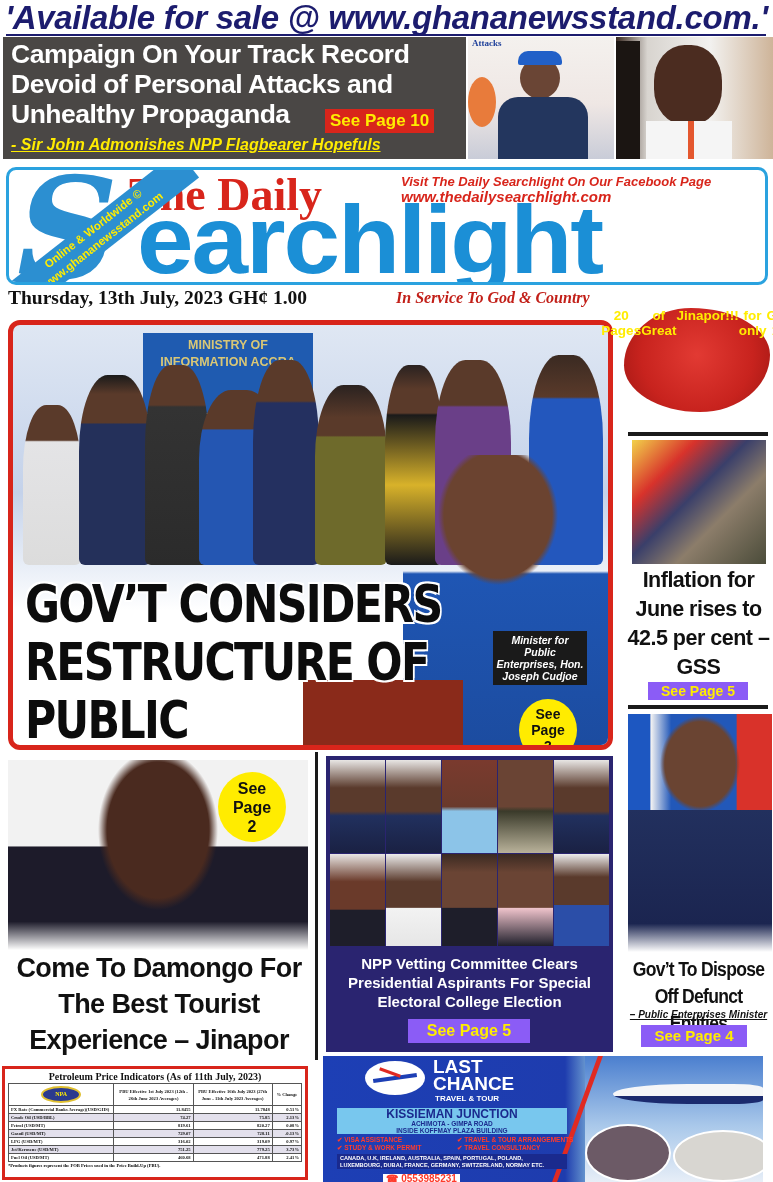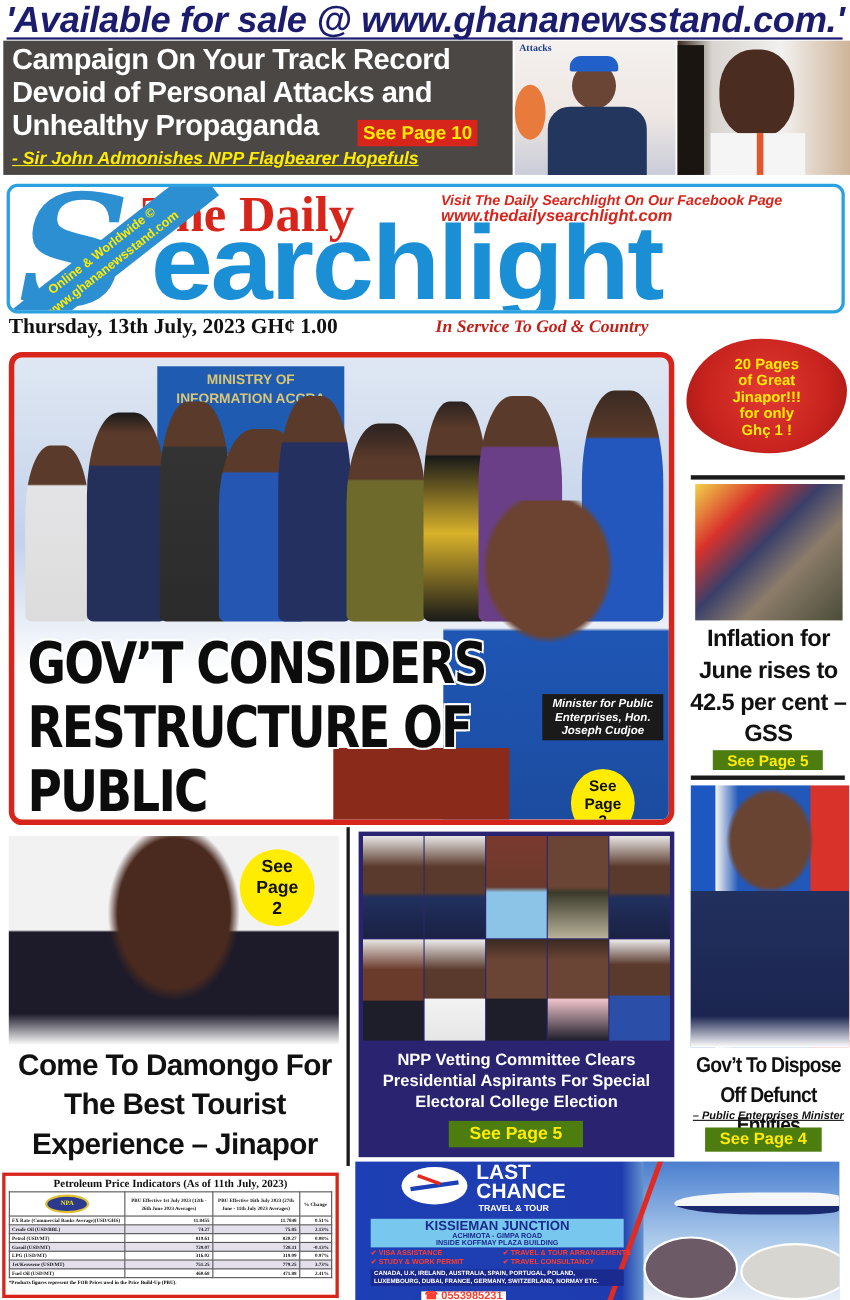--- a/index.html
+++ b/index.html
@@ -32,32 +32,32 @@
   .motto { left: 396px; top: 289px; font-family: "Liberation Serif", serif; font-style: italic; font-weight: bold; font-size: 16px; color: #c21f18; }
 
   
   .lead { left: 8px; top: 320px; width: 605px; height: 430px; border: 5px solid #d8251b; border-radius: 12px; overflow: hidden; background: linear-gradient(180deg,#dfe7f3 0%, #c4d2ea 40%, #ffffff 68%, #ffffff 100%); }
   .lead-banner { position: absolute; left: 130px; top: 8px; width: 170px; height: 80px; background: #1f5bb0; color: #d9c776; font-weight: bold; font-size: 12.5px; text-align: center; padding-top: 4px; line-height: 17px; }
   .lead-crowd { position: absolute; left: 6px; top: 30px; width: 590px; height: 210px; }
   .person { position: absolute; bottom: 0; border-radius: 40% 40% 6px 6px; }
   .lead-speaker { position: absolute; left: 390px; top: 130px; width: 210px; height: 290px; background: radial-gradient(ellipse 60px 70px at 95px 60px,#6b4330 0%,#6b4330 90%,transparent 100%), linear-gradient(180deg,transparent 0%,transparent 40%,#1f56b4 41%,#1c4ca0 100%); }
   .lead-podium { position: absolute; left: 290px; top: 355px; width: 160px; height: 75px; background: #8a2a1a; }
   .lead-head { position: absolute; left: 12px; top: 250px; color: #0c0c0c; font-family: "DejaVu Sans", sans-serif; font-weight: bold; font-size: 52px; line-height: 58px; letter-spacing: -2px; transform: scaleX(0.82); transform-origin: left; text-shadow: 2px 2px 0 #fff, -2px -2px 0 #fff, 2px -2px 0 #fff, -2px 2px 0 #fff; }
-  .lead-caption { position: absolute; left: 480px; top: 306px; width: 110px; background: #1a1a1a; color: #fff; font-weight: bold; font-style: italic; font-size: 10.5px; text-align: center; line-height: 12px; padding: 3px 2px; }
+  .lead-caption { position: absolute; left: 480px; top: 306px; width: 94px; background: #1a1a1a; color: #fff; font-weight: bold; font-style: italic; font-size: 10.5px; text-align: center; line-height: 12px; padding: 3px 2px; }
   .see-circle { position: absolute; border-radius: 50%; background: #ffec00; color: #111; font-weight: bold; text-align: center; display: flex; flex-direction: column; justify-content: center; align-items: center; }
   .lead-see { left: 506px; top: 374px; width: 58px; height: 62px; font-size: 14px; line-height: 16px; }
 
   
-  .seal { left: 624px; top: 308px; width: 146px; height: 104px; border-radius: 46% 54% 48% 52% / 55% 45% 55% 45%; background: radial-gradient(circle at 50% 45%,#e23a33 0%,#c8231e 60%,#9d1612 100%); color: #ffec00; font-weight: bold; font-size: 13.5px; line-height: 15px; text-align: center; display: flex; flex-direction: column; justify-content: center; }
+  .seal { left: 624px; top: 308px; width: 146px; height: 104px; border-radius: 46% 54% 48% 52% / 55% 45% 55% 45%; background: radial-gradient(circle at 50% 45%,#e23a33 0%,#c8231e 60%,#9d1612 100%); color: #ffec00; font-weight: bold; font-size: 13.5px; line-height: 15px; text-align: center; display: flex; flex-direction: row; justify-content: center; }
   .rule-black { height: 4px; background: #1a1a1a; }
 
   
   .market { left: 632px; top: 440px; width: 134px; height: 124px; background: linear-gradient(135deg,#f2d24a 0%,#d8322b 25%,#3a3f6a 45%,#8c7d6a 65%,#4b4c3a 100%); }
   .inflation-head { left: 624px; top: 566px; width: 149px; text-align: center; color: #111; font-weight: bold; font-size: 21.5px; line-height: 29px; letter-spacing: -0.5px; }
-  .red-badge { position: absolute; background: #4d7c0f; color: #ffec00; font-weight: bold; text-align: center; }
+  .red-badge { position: absolute; background: #8b5cf6; color: #ffec00; font-weight: bold; text-align: center; }
   .infl-see { left: 648px; top: 682px; width: 100px; font-size: 14px; line-height: 18px; }
 
   
   .jin-photo { left: 8px; top: 760px; width: 300px; height: 190px; background: radial-gradient(ellipse 60px 80px at 150px 70px,#4a2a1f 0%,#4a2a1f 85%,transparent 100%), linear-gradient(180deg,#f2f2f2 0%,#f2f2f2 45%,#1d1b2a 46%,#1d1b2a 85%,#ffffff 100%); }
   .jin-see { left: 218px; top: 772px; width: 68px; height: 70px; font-size: 16px; line-height: 19px; }
   .jin-head { left: 4px; top: 950px; width: 310px; text-align: center; color: #111; font-weight: bold; font-size: 27px; line-height: 36px; letter-spacing: -0.6px; }
   .vrule { left: 315px; top: 752px; width: 3px; height: 308px; background: #1a1a1a; }
 
   
   .npp { left: 326px; top: 756px; width: 287px; height: 296px; background: #2a2470; }

